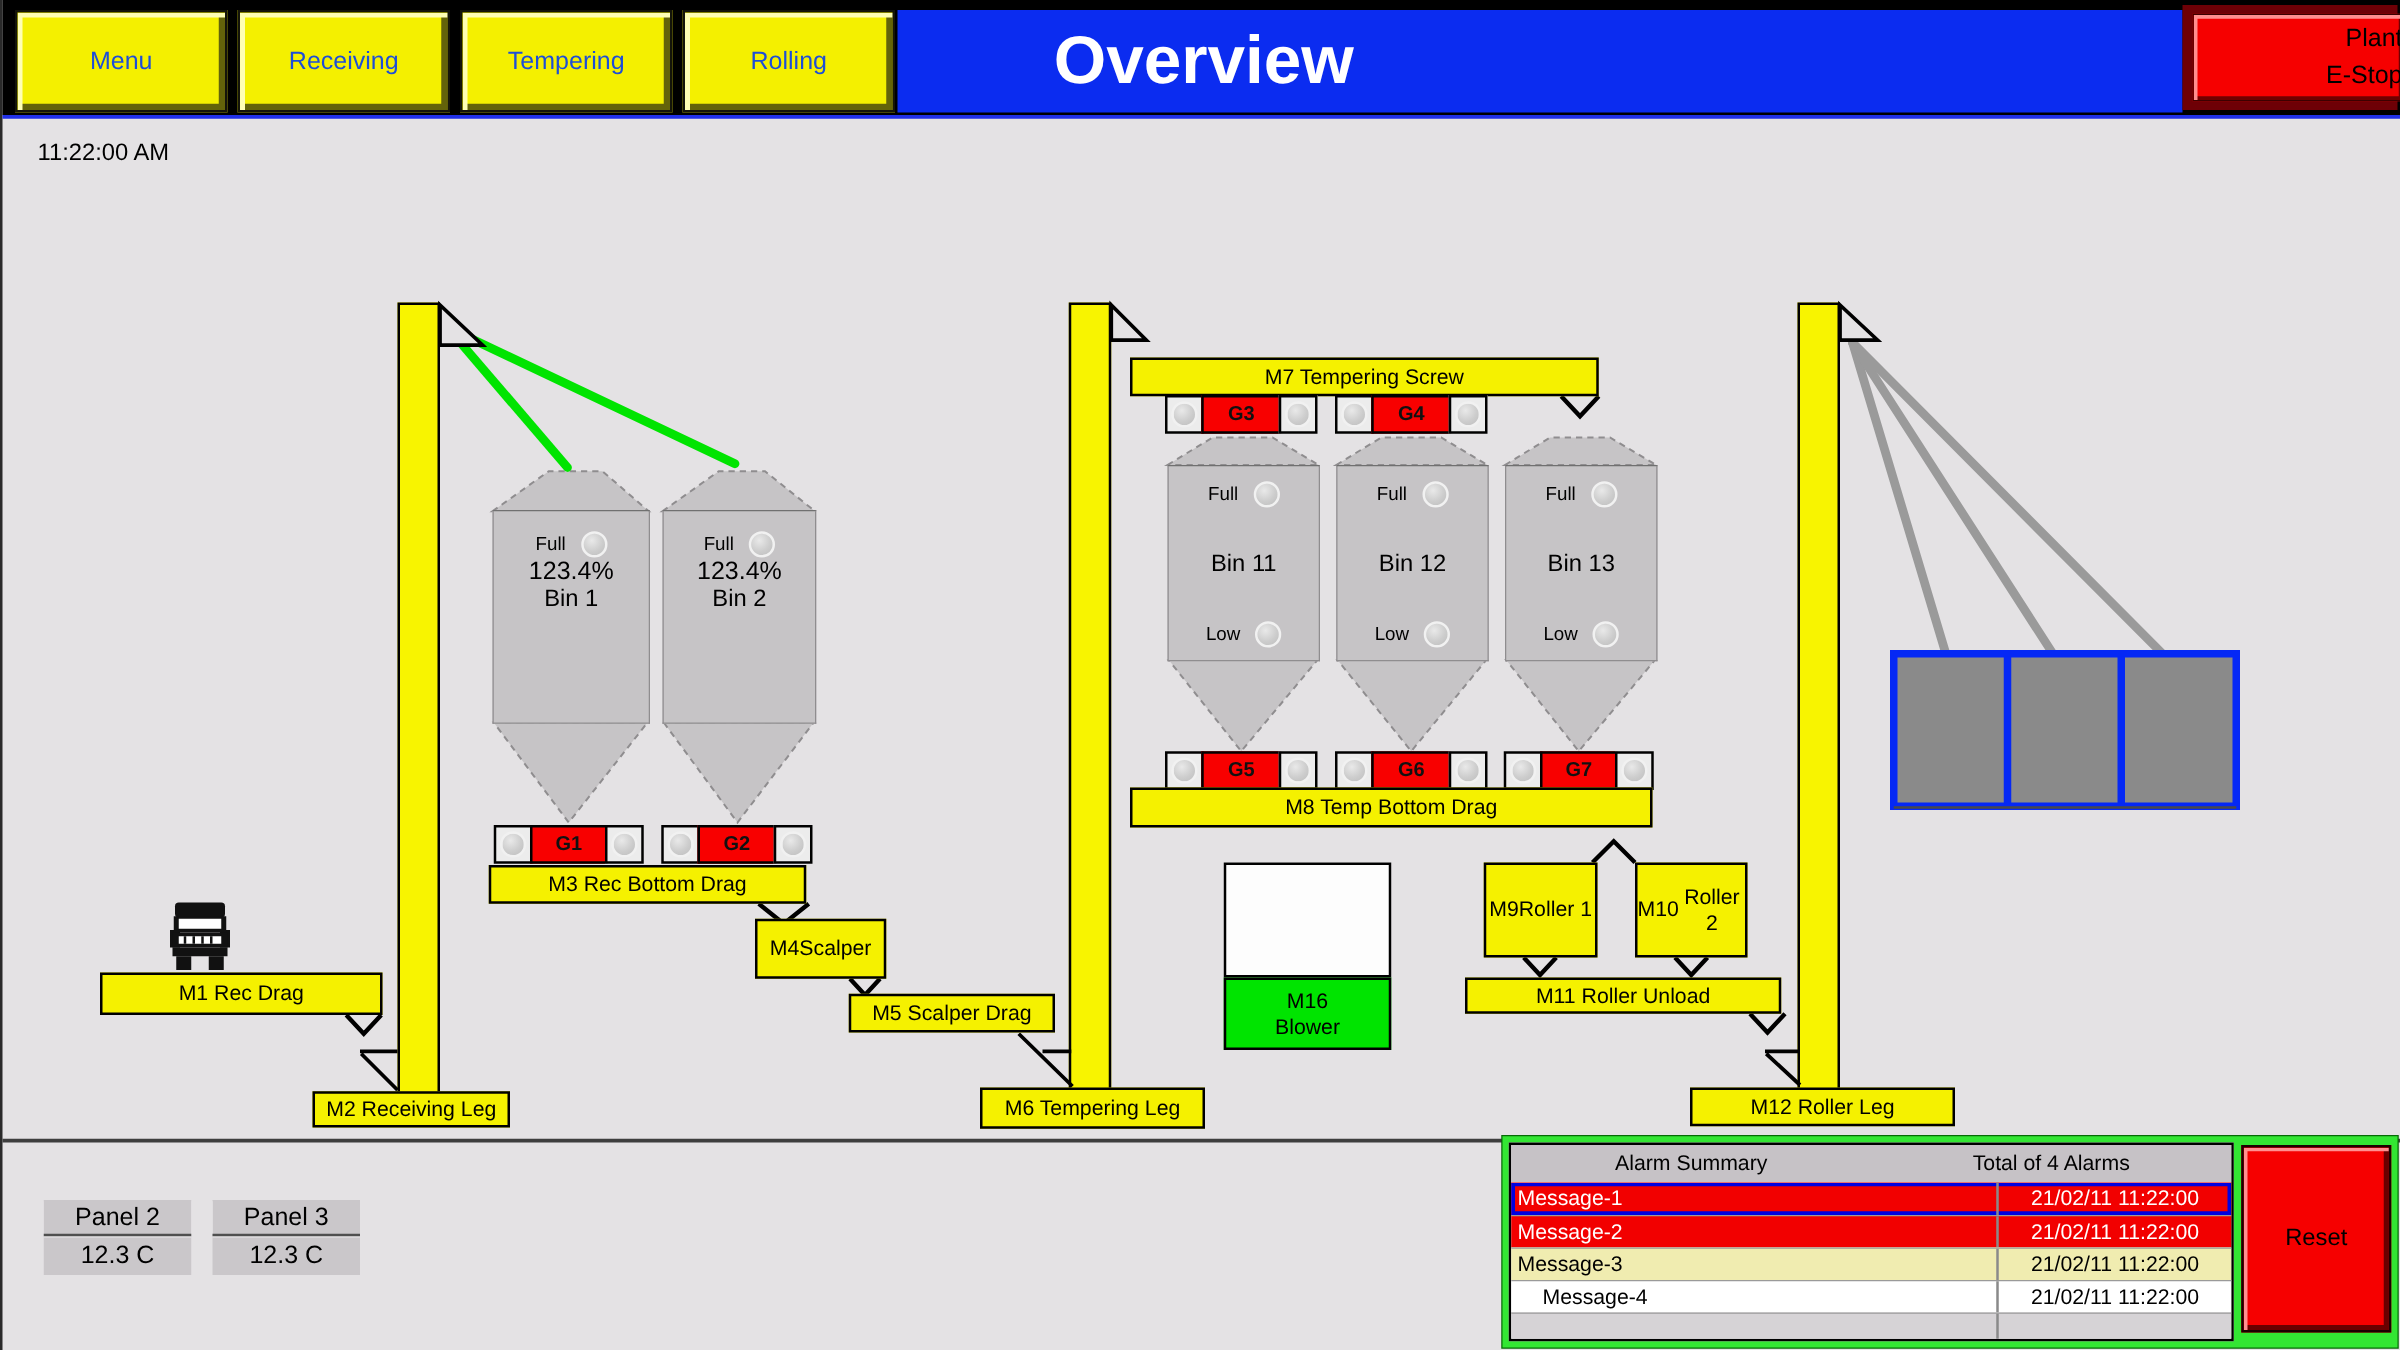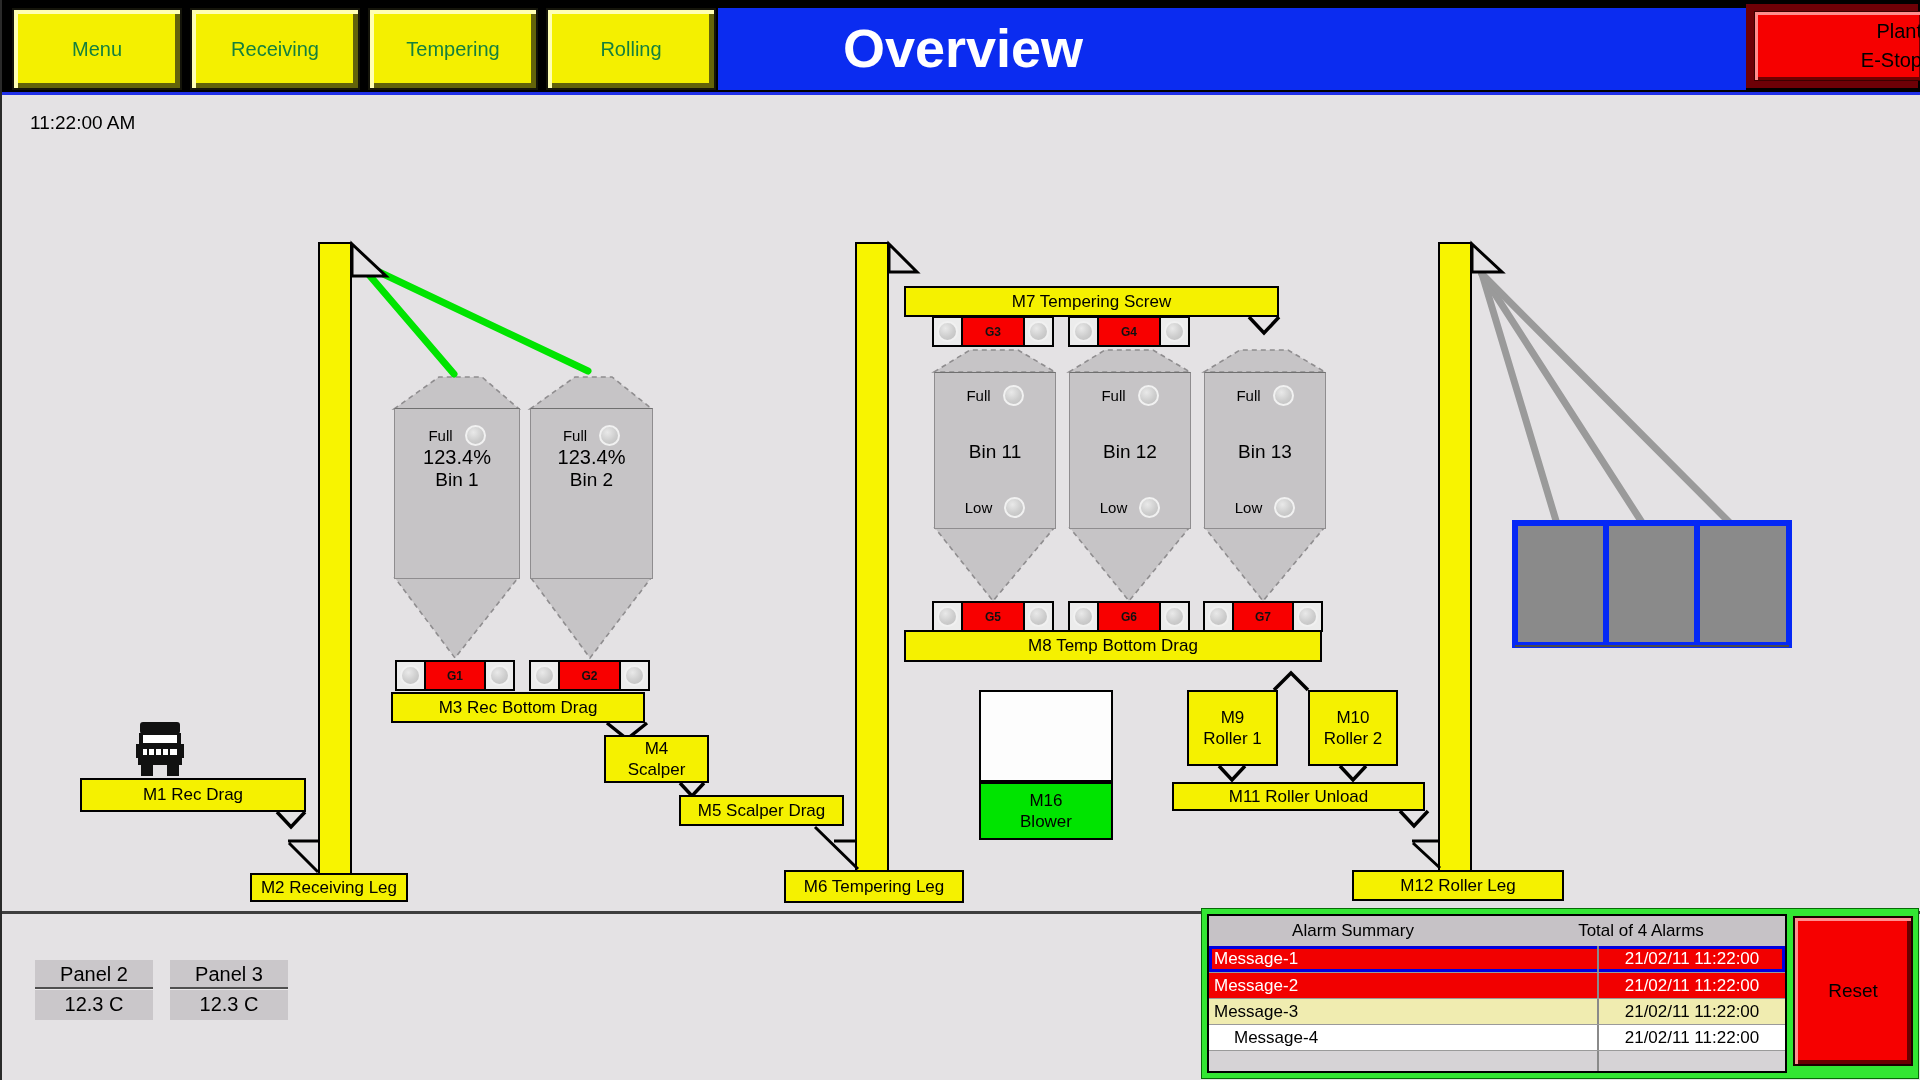--- a/index.html
+++ b/index.html
@@ -7,45 +7,45 @@
   body { font-family:"Liberation Sans", sans-serif; background:#e4e2e4; overflow:hidden; }
   #screen { position:relative; width:1920px; height:1080px; background:#e4e2e4; border-left:2px solid #2a2a2a; }
   .abs { position:absolute; }
 
   
   #header { left:0; top:0; width:1920px; height:92px; background:#000; }
   #blue-underline { left:0; top:92px; width:1920px; height:3px; background:#2030e8; }
   .navbtn { top:8px; height:82px; width:170px; background:#f4f000;
             border:2px solid #14140a;
             box-shadow: inset 4px 4px 0 #ffffb4, inset -5px -5px 0 #63630a;
-            color:#15803d; font-size:20px; display:flex; align-items:center; justify-content:center; }
+            color:#1d4ed8; font-size:20px; display:flex; align-items:center; justify-content:center; }
   #titlebar { left:716px; top:8px; width:1028px; height:82px; background:#0b2cf0; }
   #title-text { left:0; top:0; width:490px; height:82px; line-height:80px; text-align:center;
                 color:#fff; font-size:54px; font-weight:bold; }
   #estop-frame { left:1744px; top:4px; width:172px; height:84px; background:#6e0006; }
   #estop-btn { left:8px; top:7px; width:169px; height:70px; background:#f60000;
                border:1px solid #3c0000; box-shadow: inset 3px 3px 0 #ff8e8e, inset -3px -3px 0 #700000;
                color:#000; font-size:20px; line-height:1.45; text-align:right;
                display:flex; flex-direction:column; justify-content:center; }
   #clock { left:28px; top:112px; font-size:19px; color:#000; }
 
   
   .leg { width:34px; background:#f8f400; border:2px solid #000; z-index:1; }
   .ybar { background:#f5f100; border:2px solid #000; color:#000; font-size:17px;
           display:flex; align-items:center; justify-content:center; text-align:center; z-index:3; }
-  .two-line { flex-direction:column; line-height:1.25; }
+  .two-line { line-height:1.25; }
   .whitebox { background:#fdfdfd; border:2px solid #000; z-index:3; }
   .greenbox { background:#00e400; border:2px solid #000; color:#000; font-size:17px;
               display:flex; flex-direction:column; align-items:center; justify-content:center; line-height:1.25; z-index:3; }
 
   .gate { display:flex; height:31px; z-index:3; }
   .gate .lampcell { width:31px; background:#ececec; border:2px solid #000;
                     display:flex; align-items:center; justify-content:center; }
   .gate .redcell { flex:1; background:#f80000; border:2px solid #000; margin:0 -2px;
-                   color:#111; font-size:12px; font-weight:bold;
+                   color:#111; font-size:16px; font-weight:bold;
                    display:flex; align-items:center; justify-content:center; }
   .lamp { width:21px; height:21px; border-radius:50%;
           background:radial-gradient(circle at 38% 32%, #e9e9e9 0%, #cdcdcd 55%, #bdbdbd 100%);
           border:2px solid #f1f1f1; }
 
   .bin { background:#c6c4c6; border:1px solid #8f8d8f; border-top:1px solid #707070;
          z-index:3; display:flex; flex-direction:column; color:#000; }
   .binrow { display:flex; align-items:center; justify-content:center; gap:12px; font-size:15px; }
   .binlevel { text-align:center; font-size:20px; }
   .binname { text-align:center; font-size:19px; }

